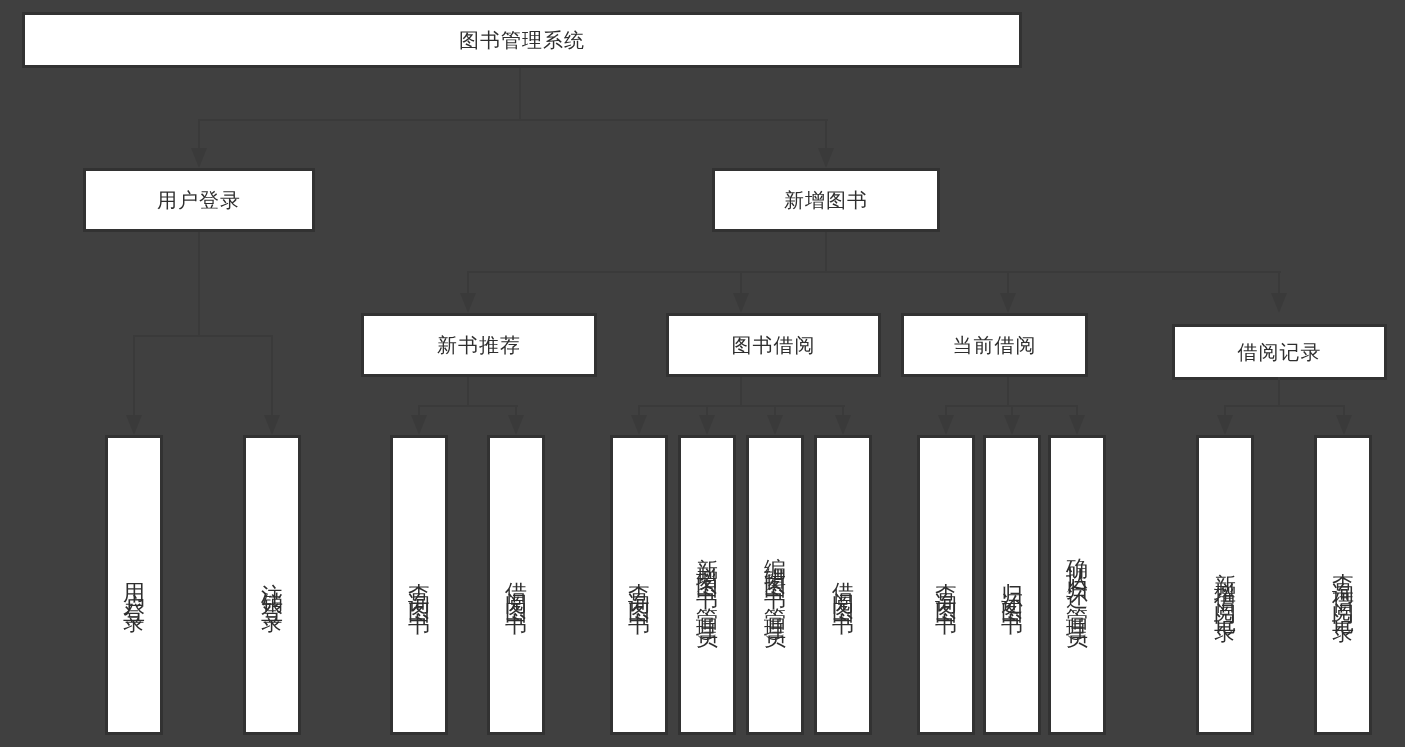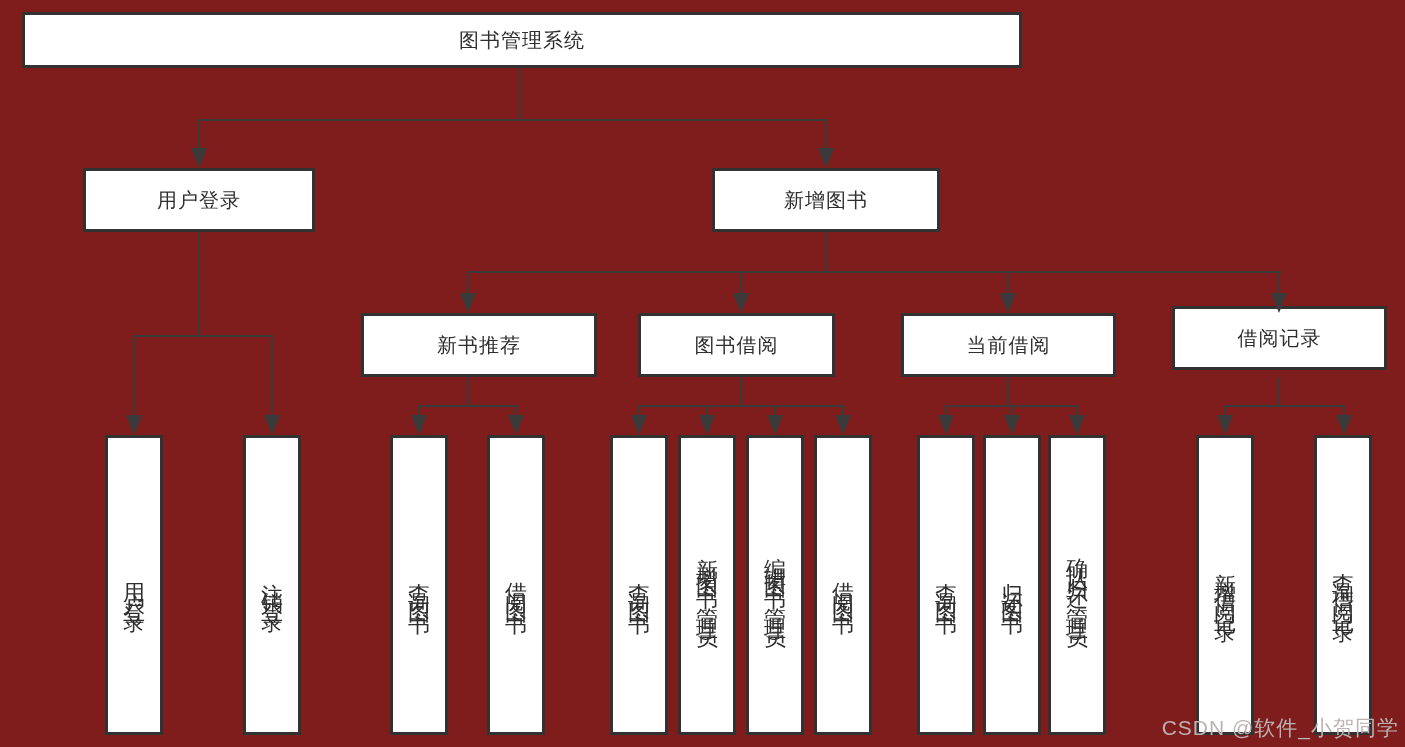--- a/index.html
+++ b/index.html
@@ -5,21 +5,21 @@
   :root{
     --line:#3a3a3a;
     --border:#323232;
     --text:#2e2e2e;
   }
   html,body{margin:0;padding:0;background:#ffffff;}
   body{font-family:"Liberation Sans", sans-serif;}
   .canvas{
     position:relative;
     width:1405px;height:747px;
-    background:#7f1d1d;
+    background:#404040;
     overflow:hidden;
   }
   .box{
     position:absolute;
     box-sizing:border-box;
     background:#ffffff;
     border:3px solid var(--border);
     display:flex;
     align-items:center;
     justify-content:center;
@@ -70,27 +70,27 @@
   <div class="box hbox" style="left:83px;top:168px;width:232px;height:64px">
     <span>用户登录</span>
   </div>
   <div class="box hbox" style="left:712px;top:168px;width:228px;height:64px">
     <span>新增图书</span>
   </div>
 
   <div class="box hbox" style="left:361px;top:313px;width:236px;height:64px">
     <span>新书推荐</span>
   </div>
-  <div class="box hbox" style="left:638px;top:313px;width:197px;height:64px">
+  <div class="box hbox" style="left:666px;top:313px;width:215px;height:64px">
     <span>图书借阅</span>
   </div>
-  <div class="box hbox" style="left:901px;top:313px;width:215px;height:64px">
+  <div class="box hbox" style="left:901px;top:313px;width:187px;height:64px">
     <span>当前借阅</span>
   </div>
-  <div class="box hbox" style="left:1172px;top:306px;width:215px;height:64px">
+  <div class="box hbox" style="left:1172px;top:324px;width:215px;height:56px">
     <span>借阅记录</span>
   </div>
 
   <div class="box vbox" style="left:105px;top:435px;width:58px;height:300px">
     <span>用户登录</span>
   </div>
   <div class="box vbox" style="left:243px;top:435px;width:58px;height:300px">
     <span>注销登录</span>
   </div>
 
@@ -183,15 +183,14 @@
   <div class="arrow" style="left:1004px;top:415px"></div>
   <div class="arrow" style="left:1069px;top:415px"></div>
 
   <div class="ln" style="left:1278px;top:377px;width:2px;height:29px"></div>
   <div class="ln" style="left:1224px;top:405px;width:121px;height:2px"></div>
   <div class="ln" style="left:1224px;top:405px;width:2px;height:13px"></div>
   <div class="ln" style="left:1343px;top:405px;width:2px;height:13px"></div>
   <div class="arrow" style="left:1217px;top:415px"></div>
   <div class="arrow" style="left:1336px;top:415px"></div>
 
-  <div class="watermark">CSDN @软件_小贺同学</div>
 
 </div>
 
 </body></html>

